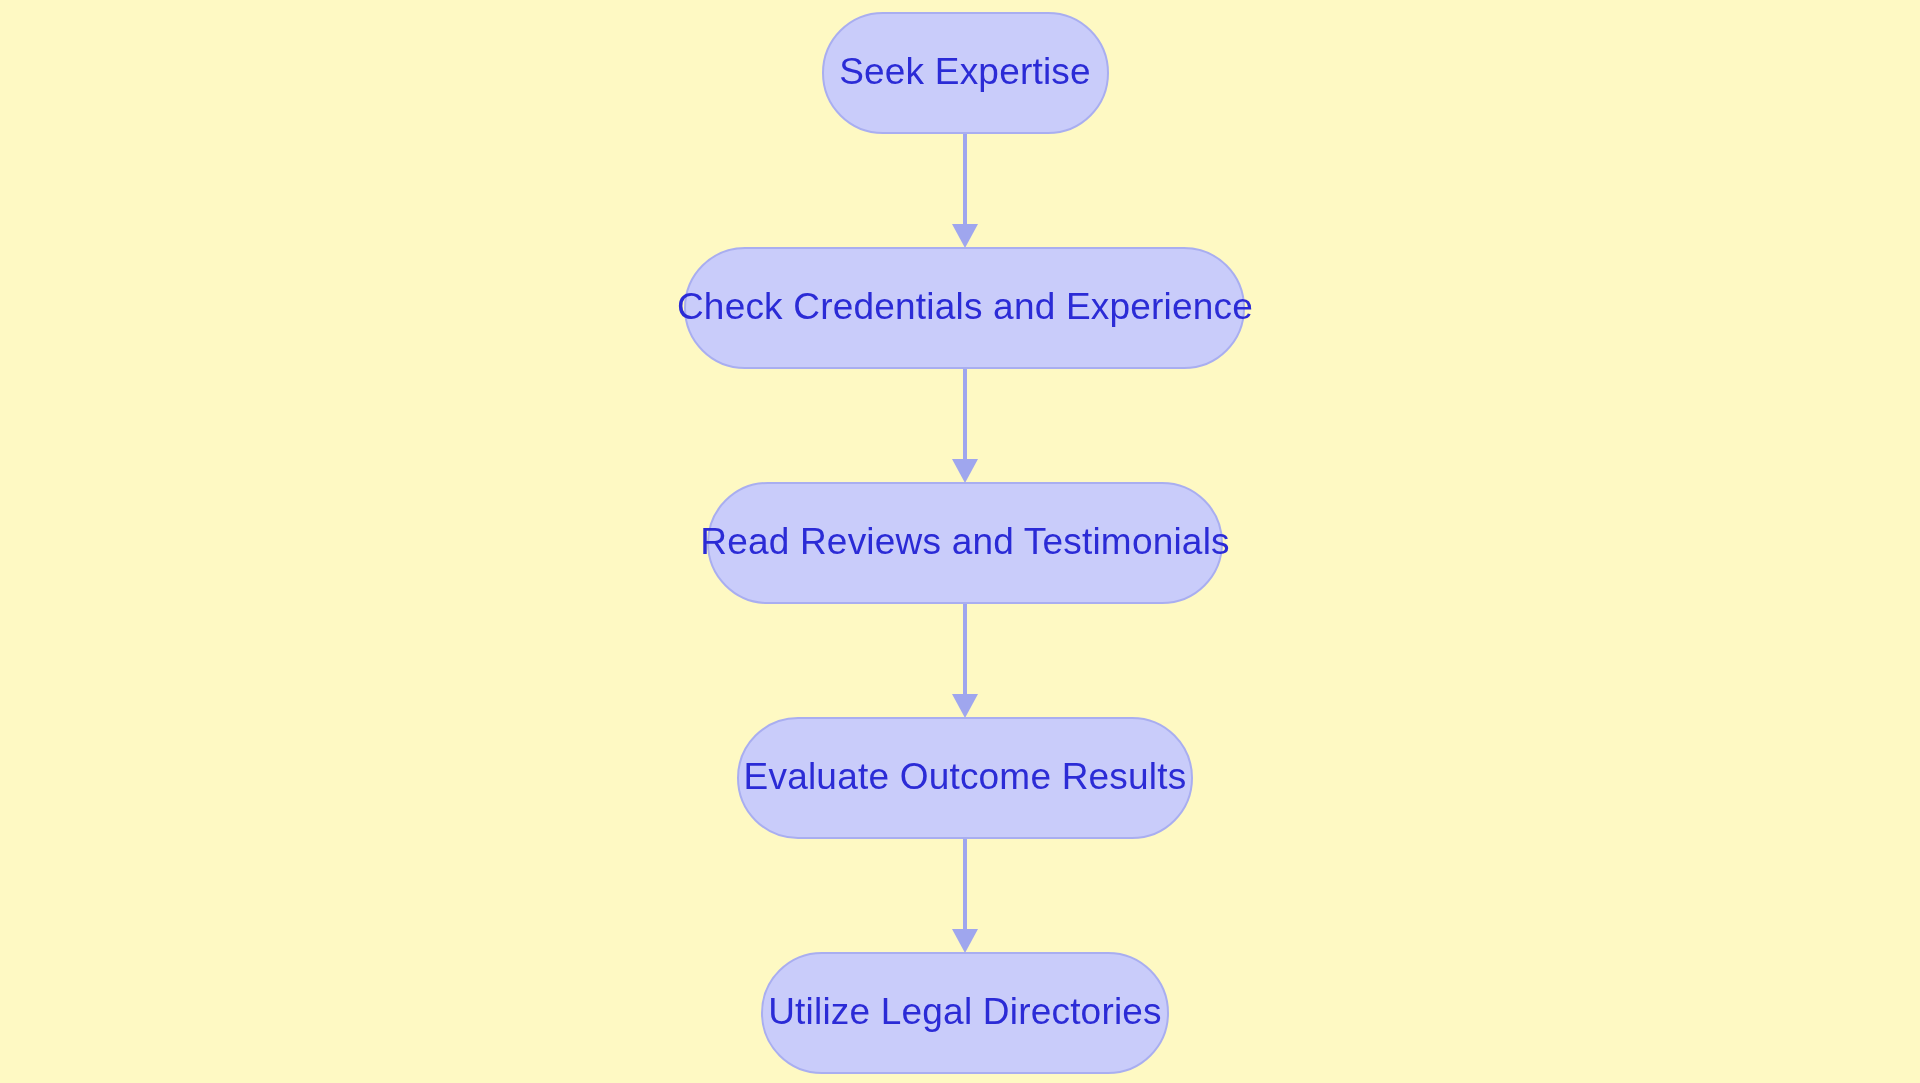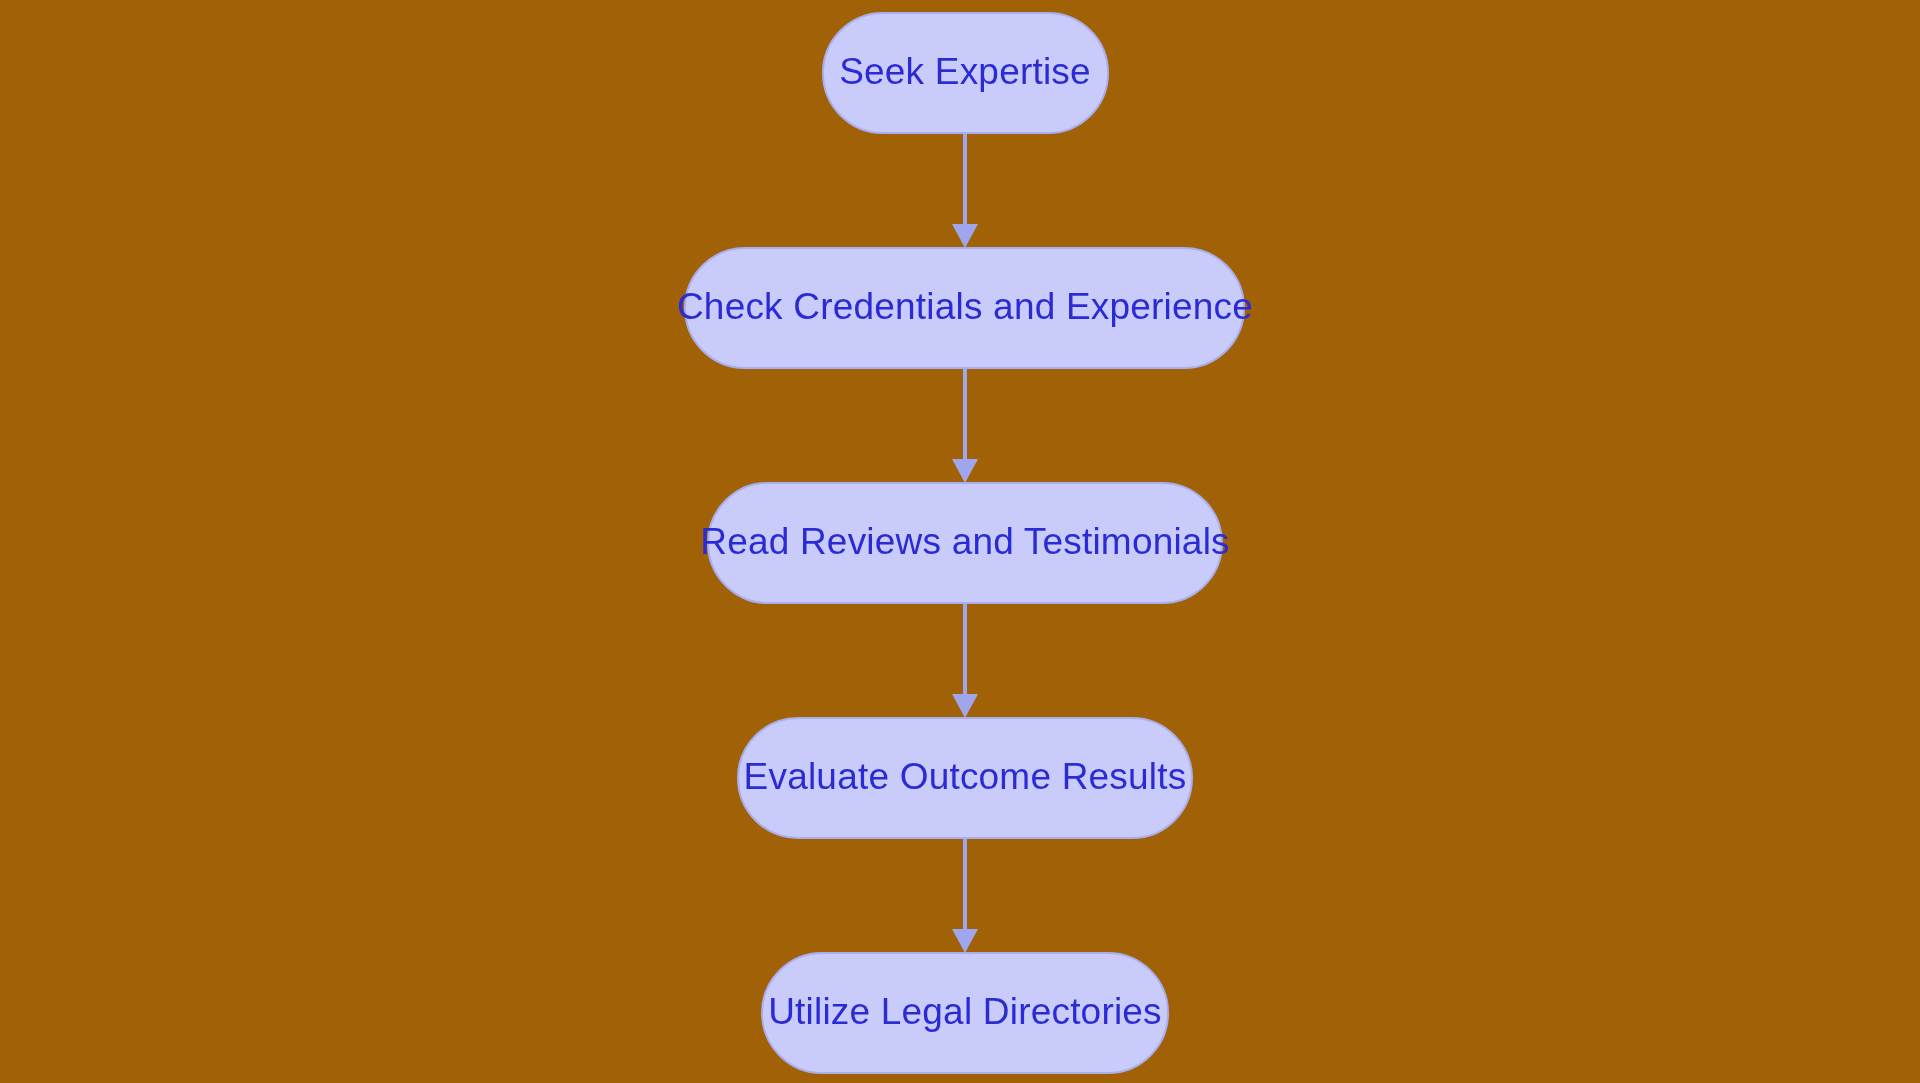--- a/index.html
+++ b/index.html
@@ -38,21 +38,21 @@
     text-anchor: middle;
     white-space: pre;
   }
   .edge-line {
     stroke-linecap: butt;
   }
 </style>
 </head>
 <body>
 
-<div id="canvas" style="background: #a16207;">
+<div id="canvas" style="background: #fef9c3;">
   <svg id="flow-svg" viewBox="0 0 1920 1083" xmlns="http://www.w3.org/2000/svg">
     <g id="edges-layer">
         <g>
           <line x1="965" y1="133" x2="965" y2="224" stroke="#9fa6ee" stroke-width="4" class="edge-line"></line>
           <polygon points="952,224 978,224 965,248" fill="#9fa6ee"></polygon>
         </g>
         <g>
           <line x1="965" y1="368" x2="965" y2="459" stroke="#9fa6ee" stroke-width="4" class="edge-line"></line>
           <polygon points="952,459 978,459 965,483" fill="#9fa6ee"></polygon>
         </g>

